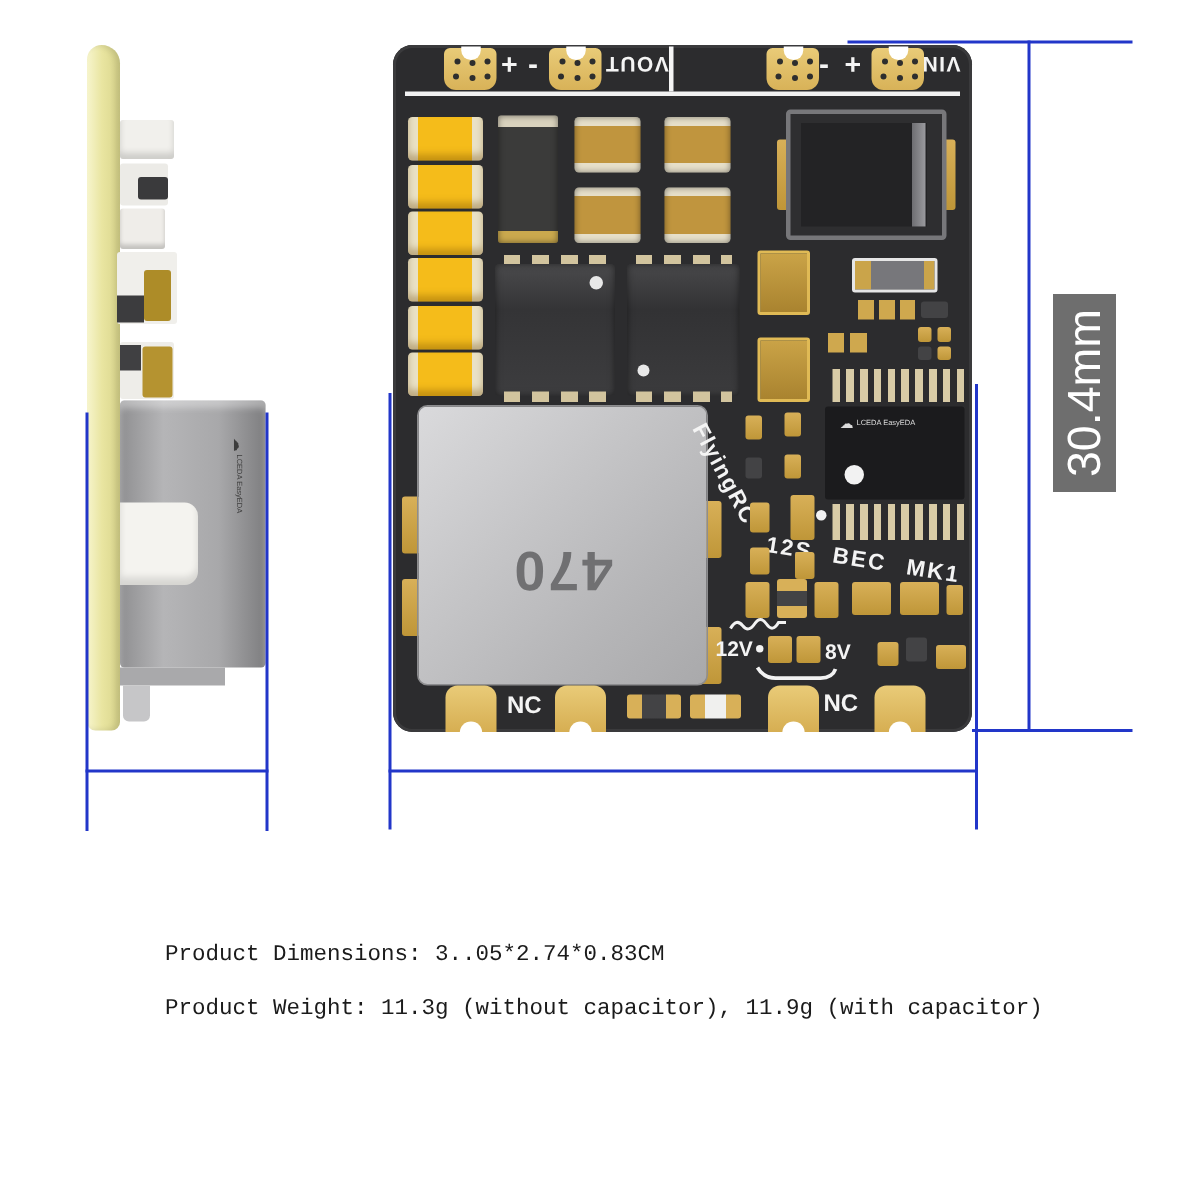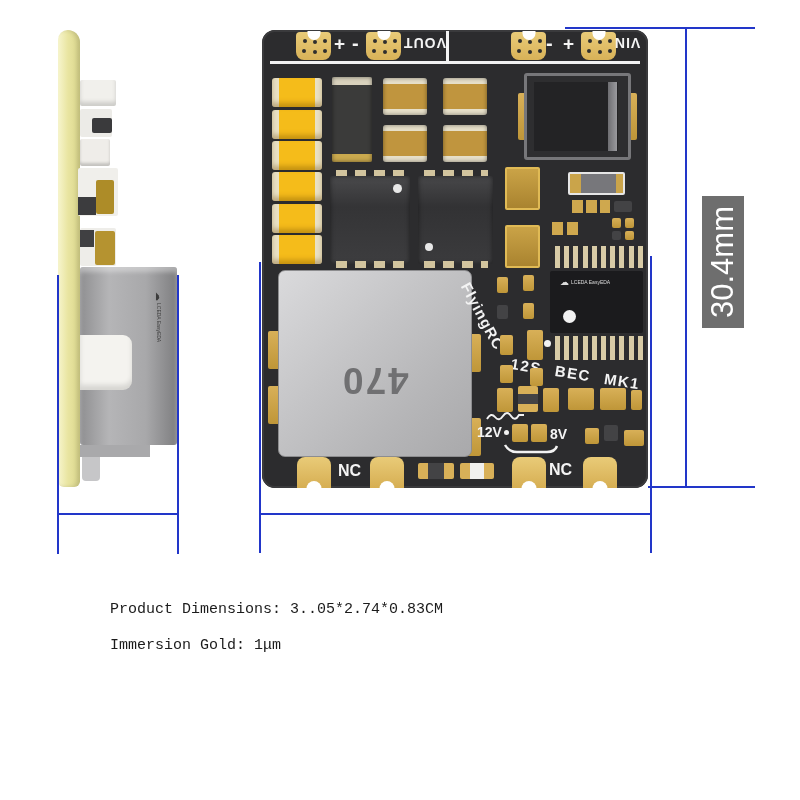--- a/index.html
+++ b/index.html
@@ -31,21 +31,21 @@
         box-shadow:inset 0 0 4px rgba(0,0,0,.45);}
   .gp{position:absolute;background:linear-gradient(180deg,#d8b058,#bf9638);border-radius:2px;}
   .dk{position:absolute;background:#434345;border-radius:2px;}
   .pins{position:absolute;background:repeating-linear-gradient(90deg,#d8cba6 0 5px,rgba(0,0,0,0) 5px 9.2px);}
   .fetpins{position:absolute;height:7px;background:repeating-linear-gradient(90deg,#d2c49e 0 11px,rgba(0,0,0,0) 11px 19px);}
   
   .dline{position:absolute;background:#2236c9;}
   .dimlab{position:absolute;background:#6e6e6e;color:#ffffff;display:flex;align-items:center;justify-content:center;
         font-family:"Liberation Sans",sans-serif;font-weight:normal;}
   
-  .specs{position:absolute;left:110px;top:592px;font-family:"Liberation Mono",monospace;
+  .specs{position:absolute;left:110px;top:619px;font-family:"Liberation Mono",monospace;
         font-size:15px;color:#1b1b1b;}
   .specs div{height:36px;line-height:36px;white-space:pre;}
   .tinylogo{display:flex;align-items:center;gap:2px;color:#dcdcdc;font-size:5px;line-height:1;}
   .tinylogo .cl{font-size:9px;}
 </style>
 </head>
 <body>
 
 <div class="stage">
 
@@ -241,16 +241,16 @@
     <div class="dline" style="left:565px;top:27px;width:190px;height:2px;"></div>
     <div class="dline" style="left:648px;top:486px;width:107px;height:2px;"></div>
     <div class="dline" style="left:685px;top:27px;width:2px;height:461px;"></div>
     <div class="dimlab" style="left:657px;top:241px;width:132px;height:42px;font-size:31px;transform:rotate(-90deg);">
       <span>30.4mm</span>
     </div>
   </div>
 
   <div class="specs">
     <div>Product Dimensions: 3..05*2.74*0.83CM</div>
-    <div>Immersion Gold: 1μm</div>
+    <div>Product Weight: 11.3g (without capacitor), 11.9g (with capacitor)</div>
   </div>
 
 </div>
 
 </body></html>

